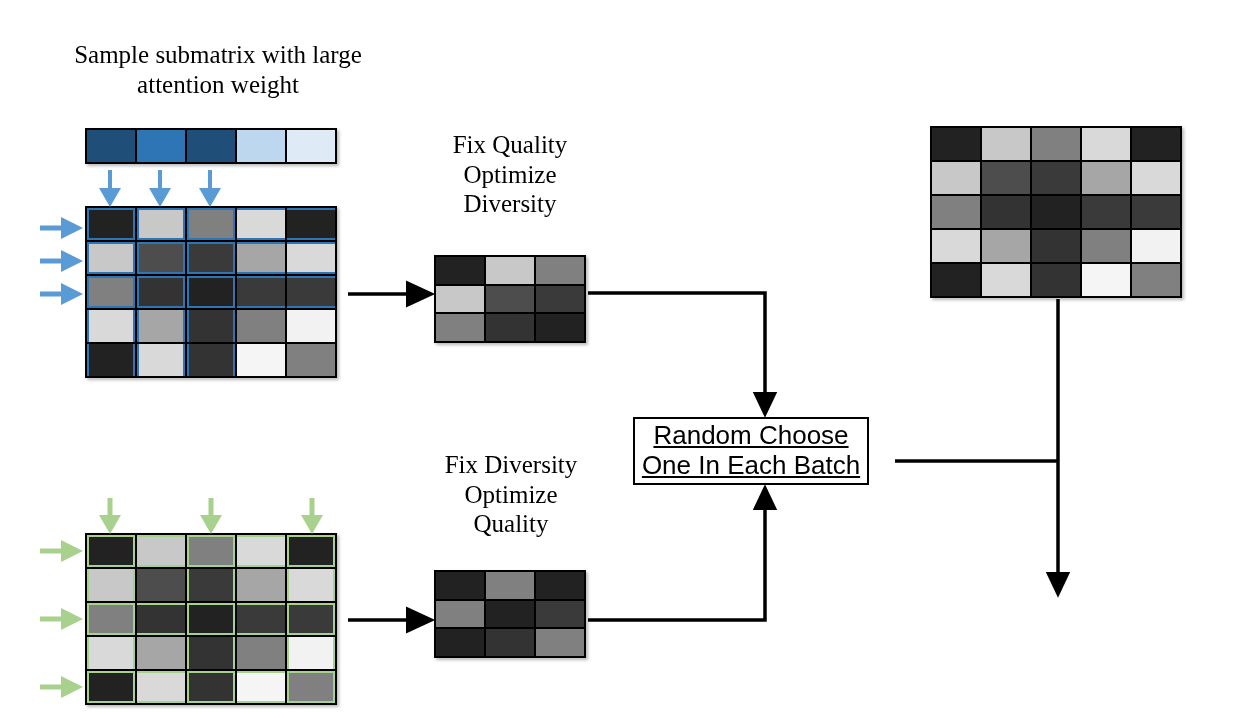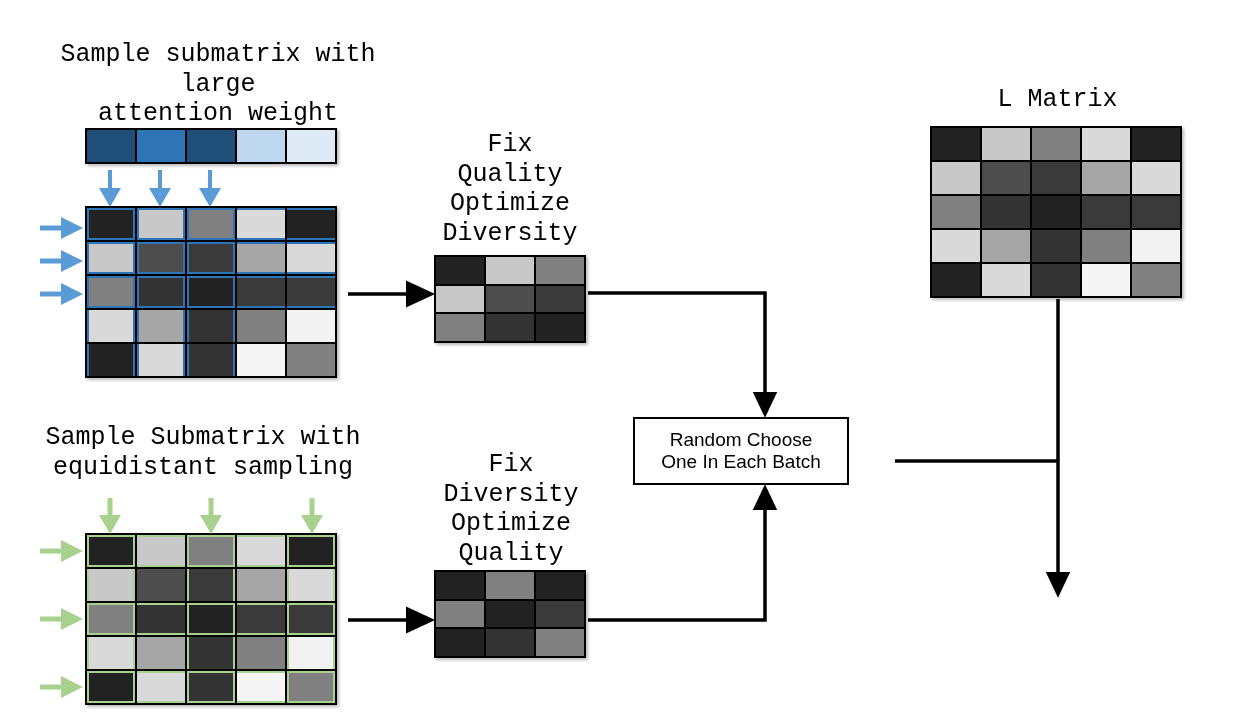--- a/index.html
+++ b/index.html
@@ -5,21 +5,21 @@
 <style>
   html,body{margin:0;padding:0;background:#ffffff;}
   body{
     width:1252px;height:725px;position:relative;overflow:hidden;
     font-family:"Liberation Sans",sans-serif;color:#000;
   }
   #stage{position:absolute;left:0;top:0;width:1252px;height:725px;}
 
   .cap{
     position:absolute;text-align:center;line-height:1.18;
-    font-size:25px;color:#000;font-family:Liberation Mono, monospace;
+    font-size:25px;color:#000;font-family:Liberation Serif, serif;
     white-space:pre-line;
   }
 
   
   .matrix{position:absolute;display:grid;background:#000;}
   .matrix .cell{position:relative;}
   .matrix .cell .hl{
     position:absolute;left:0;top:0;right:0;bottom:0;
     box-sizing:border-box;pointer-events:none;
   }
@@ -71,48 +71,45 @@
     gap:2px;padding:2px;box-sizing:border-box;background:#000;
     box-shadow:2px 2px 3px rgba(0,0,0,.28);
   }
   #bar-attention .cell{width:100%;height:100%;}
 
   
   .svg-layer{position:absolute;left:0;top:0;width:1252px;height:725px;overflow:visible;}
 
   
   #box-random-choose{
-    position:absolute;left:633px;top:417px;width:216px;height:68px;
+    position:absolute;left:633px;top:417px;width:236px;height:68px;
     border:2.5px solid #000;background:#fff;box-sizing:border-box;
     display:flex;align-items:center;justify-content:center;
-    text-align:center;line-height:1.15;font-size:19px;
+    text-align:center;line-height:1.15;font-size:26px;text-decoration:underline;
   }
 
   #label-reg-loss{
     position:absolute;left:925px;top:598px;width:325px;
     font-family:"Liberation Serif",serif;font-style:italic;
     font-size:38px;text-align:center;color:#000;white-space:nowrap;
   }
 </style>
 </head>
 <body>
 
 <div id="stage">
 
   <div class="cap" style="left:18px;top:40px;width:400px;">Sample submatrix with large
 attention weight</div>
 
-  <div class="cap" style="left:935px;top:85px;width:245px;">L Matrix</div>
 
   <div class="cap" style="left:430px;top:130px;width:160px;">Fix Quality
 Optimize
 Diversity</div>
 
-  <div class="cap" style="left:38px;top:423px;width:330px;">Sample Submatrix with
-equidistant sampling</div>
 
   <div class="cap" style="left:426px;top:450px;width:170px;">Fix Diversity
 Optimize
 Quality</div>
 
   <div id="bar-attention">
       <div class="cell" style="background: rgb(31, 78, 121);"></div>
       <div class="cell" style="background: rgb(46, 117, 182);"></div>
       <div class="cell" style="background: rgb(31, 78, 121);"></div>
       <div class="cell" style="background: rgb(189, 215, 238);"></div>

